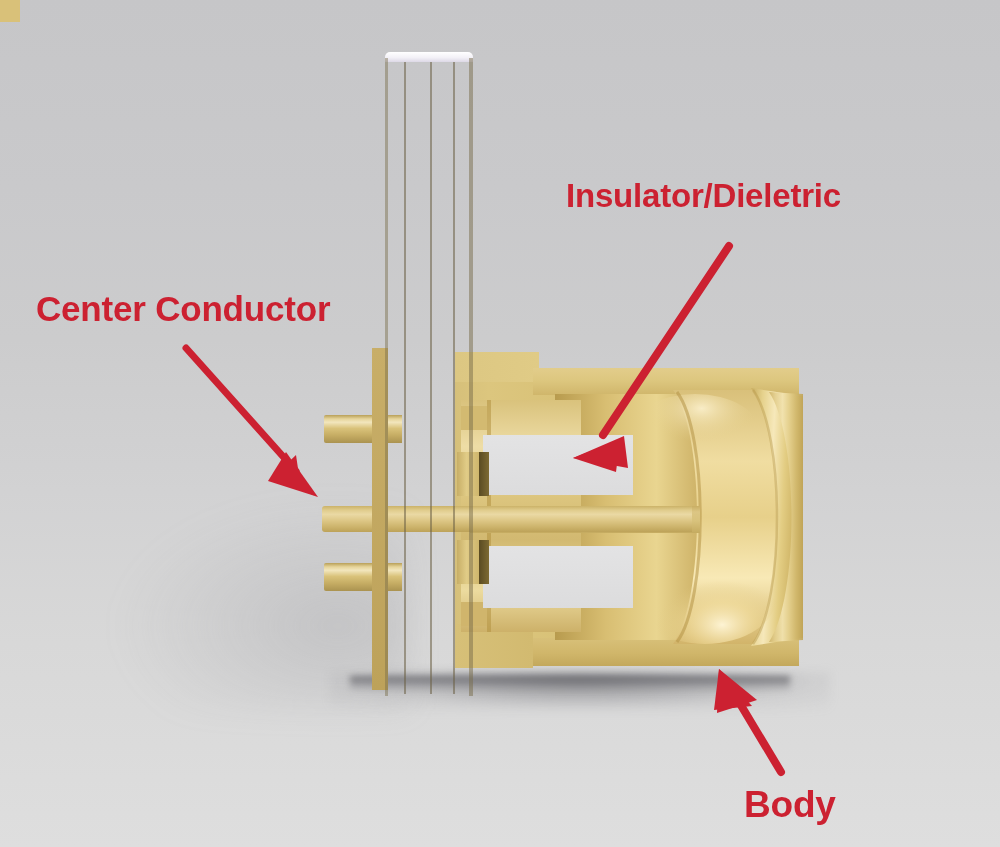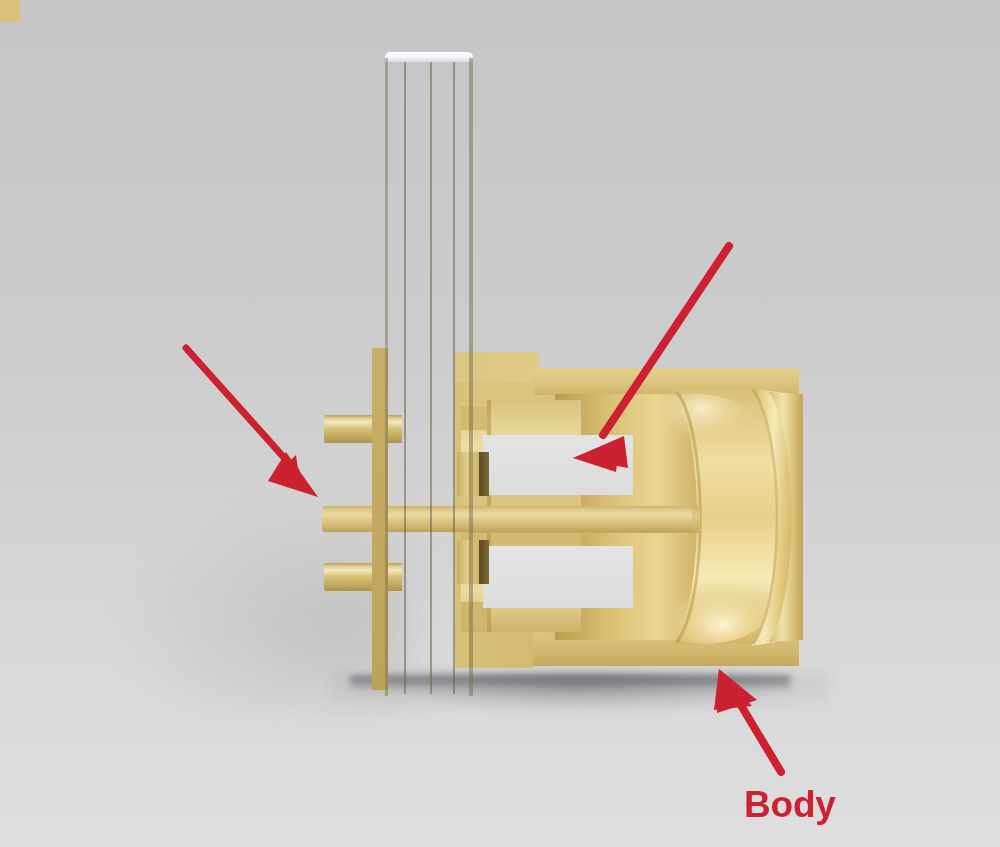--- a/index.html
+++ b/index.html
@@ -432,17 +432,19 @@
       <polygon points="573,458 624,436 628,468" fill="#cc2131"></polygon>
     </g>
 
     <g>
       <line x1="781" y1="772" x2="733" y2="692" stroke="#cc2131" stroke-width="8" stroke-linecap="round"></line>
       <polygon points="719,669 717,713 757,700" fill="#cc2131"></polygon>
       <polygon points="719,669 714,710 752,706" fill="#cc2131"></polygon>
     </g>
   </svg>
 
-
+  <div class="label" id="label-center-conductor" style="color:#cc2131;">Center Conductor</div>
+
+  <div class="label" id="label-insulator" style="color:#cc2131;">Insulator/Dieletric</div>
 
   <div class="label" id="label-body" style="color:#cc2131;">Body</div>
 
 </div>
 
 </body></html>

